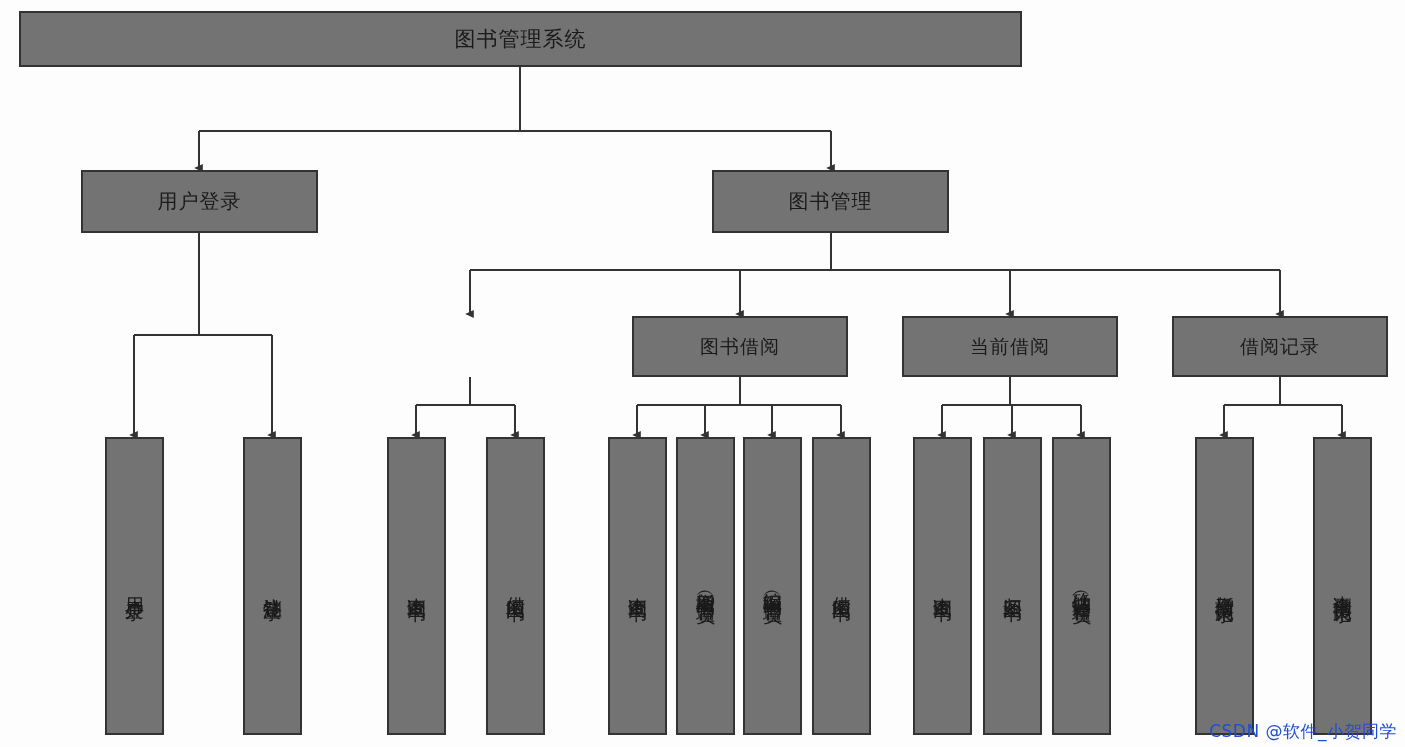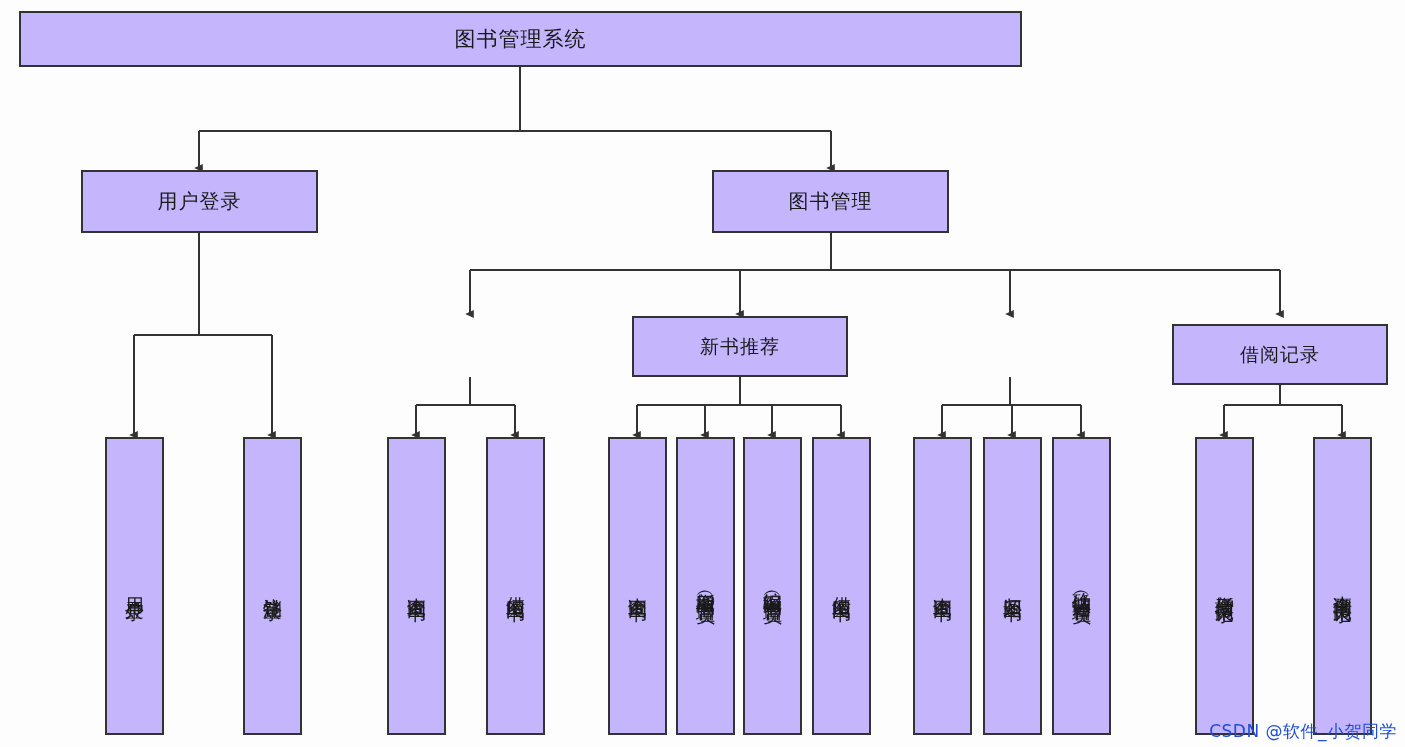--- a/index.html
+++ b/index.html
@@ -23,21 +23,21 @@
     position: absolute;
     left: 0;
     top: 0;
     width: 1405px;
     height: 747px;
   }
   .node {
     position: absolute;
     box-sizing: border-box;
     border: 2px solid #333333;
-    background: #c4b5fd;
+    background: #737373;
     display: flex;
     align-items: center;
     justify-content: center;
     color: #1a1a1a;
     z-index: 2;
   }
   .node.root {
     font-size: 21px;
   }
   .node.level1 {
@@ -135,23 +135,26 @@
   </div>
 
   <div class="node level1" style="left:81px; top:170px; width:237px; height:63px;">
     <span class="htext">用户登录</span>
   </div>
   <div class="node level1" style="left:712px; top:170px; width:237px; height:63px;">
     <span class="htext">图书管理</span>
   </div>
 
   <div class="node level2" style="left:632px; top:316px; width:216px; height:61px;">
-    <span class="htext">新书推荐</span>
-  </div>
-  <div class="node level2" style="left:1172px; top:324px; width:216px; height:61px;">
+    <span class="htext">图书借阅</span>
+  </div>
+  <div class="node level2" style="left:902px; top:316px; width:216px; height:61px;">
+    <span class="htext">当前借阅</span>
+  </div>
+  <div class="node level2" style="left:1172px; top:316px; width:216px; height:61px;">
     <span class="htext">借阅记录</span>
   </div>
 
   <div class="node leaf" style="left:105px; top:437px; width:59px; height:298px;">
     <span class="vtext">用户登录</span>
   </div>
   <div class="node leaf" style="left:243px; top:437px; width:59px; height:298px;">
     <span class="vtext">注销登录</span>
   </div>
 

